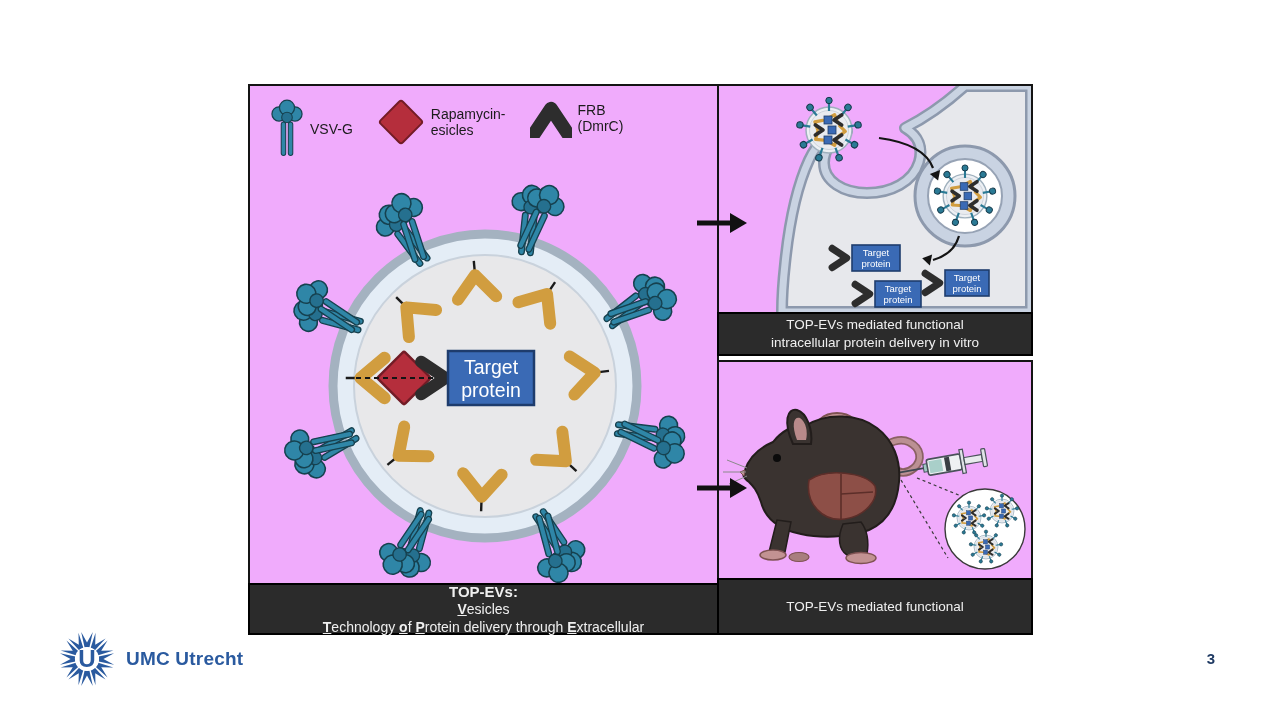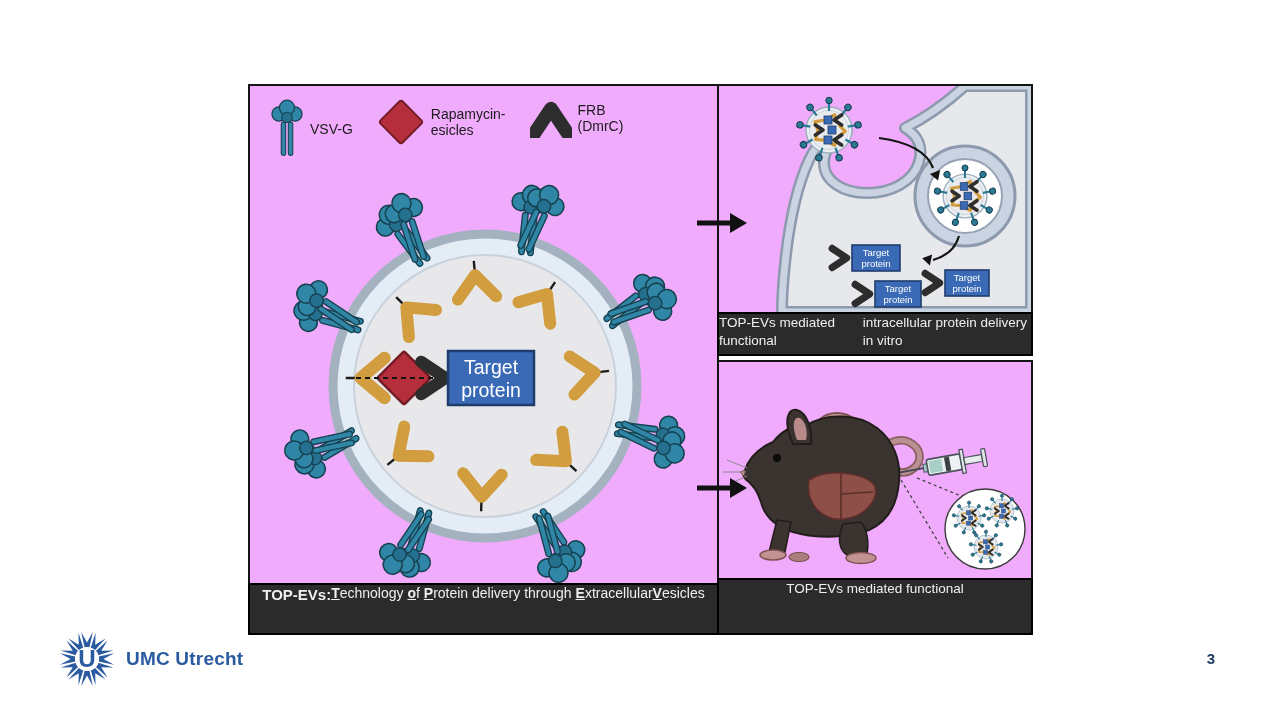--- a/index.html
+++ b/index.html
@@ -6,21 +6,21 @@
   body{width:1280px;height:720px;background:#ffffff;font-family:"Liberation Sans",sans-serif;overflow:hidden;position:relative;}
   .figure{position:absolute;left:248px;top:84px;width:785px;height:551px;}
   .panel{position:absolute;background:#f0abfc;border:2px solid #141414;box-sizing:border-box;}
   .left-panel{left:0;top:0;width:471px;height:551px;}
   .right-top{left:469px;top:0;width:316px;height:272px;}
   .right-bottom{left:469px;top:276px;width:316px;height:275px;}
   .legend{position:absolute;left:20px;top:12px;display:flex;gap:24px;align-items:flex-start;}
   .legend-item{display:flex;align-items:center;gap:6px;}
   .legend-label{font-size:14px;color:#1b1b1b;line-height:1.15;}
   .vesicle-svg{position:absolute;left:0;top:86px;overflow:visible;}
-  .caption{position:absolute;left:-2px;right:-2px;bottom:-2px;background:#2b2b2b;border:2px solid #000;color:#efefef;display:flex;justify-content:center;}
+  .caption{position:absolute;left:-2px;right:-2px;bottom:-2px;background:#2b2b2b;border:2px solid #000;color:#efefef;text-align:center;display:flex;flex-direction:column;justify-content:center;}
   .left-cap{height:52px;box-sizing:border-box;font-size:14px;line-height:1.28;}
   .rt-cap{height:44px;box-sizing:border-box;font-size:13.5px;line-height:1.3;}
   .rb-cap{height:57px;box-sizing:border-box;font-size:13.5px;line-height:1.3;}
   .cap-title{font-weight:bold;font-size:15px;}
   .ul{font-weight:bold;text-decoration:underline;}
   .it{}
   .panel-arrow{position:absolute;overflow:visible;}
   .logo{position:absolute;left:58px;top:630px;display:flex;align-items:center;gap:10px;}
   .logo-text{color:#2a5a9f;font-weight:bold;font-size:19px;letter-spacing:0.2px;}
   .page-number{position:absolute;left:1196px;top:650px;width:30px;text-align:center;color:#1f3a63;font-weight:bold;font-size:15px;}
@@ -151,22 +151,22 @@
         <line x1="106" y1="206" x2="184" y2="206" stroke="#141414" stroke-width="2" stroke-dasharray="5,4"></line>
         <use href="#bchev" transform="translate(186,206) scale(1.35)"></use>
         <rect x="198" y="179" width="86" height="54" fill="#3a6ab5" stroke="#1e3c6d" stroke-width="2.5"></rect>
         <text x="241" y="202" text-anchor="middle" font-size="19.5" fill="#ffffff">Target</text>
         <text x="241" y="225" text-anchor="middle" font-size="19.5" fill="#ffffff">protein</text>
       </g>
     </svg>
 
     <div class="caption left-cap">
       <div class="cap-title">TOP-EVs:</div>
+      <div><span class="ul">V</span><span>esicles</span></div>
       <div><span class="ul">T</span><span>echnology </span><span class="ul">o</span><span>f </span><span class="ul">P</span><span>rotein delivery through </span><span class="ul">E</span><span>xtracellular</span></div>
-      <div><span class="ul">V</span><span>esicles</span></div>
     </div>
   </div>
 
   <div class="panel right-top">
     <svg width="312" height="226" viewBox="0 0 312 226">
 
       <g>
         <path d="M 246,0 C 226,18 206,32 186,42 C 200,50 204,62 200,76 C 194,96 172,107 148,107
                  C 124,107 105,95 105,77 C 105,63 115,50 128,45 C 112,44 98,56 90,74
                  C 78,100 70,138 66,178 C 64,196 63,212 63,226 L 312,226 L 312,0 Z" fill="#e7e8ec" stroke="#8d99ad" stroke-width="12" stroke-linejoin="round"></path>

